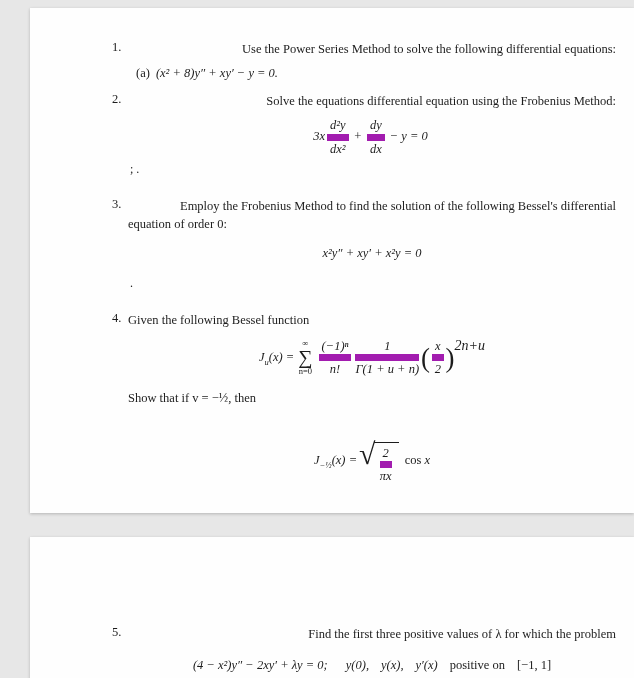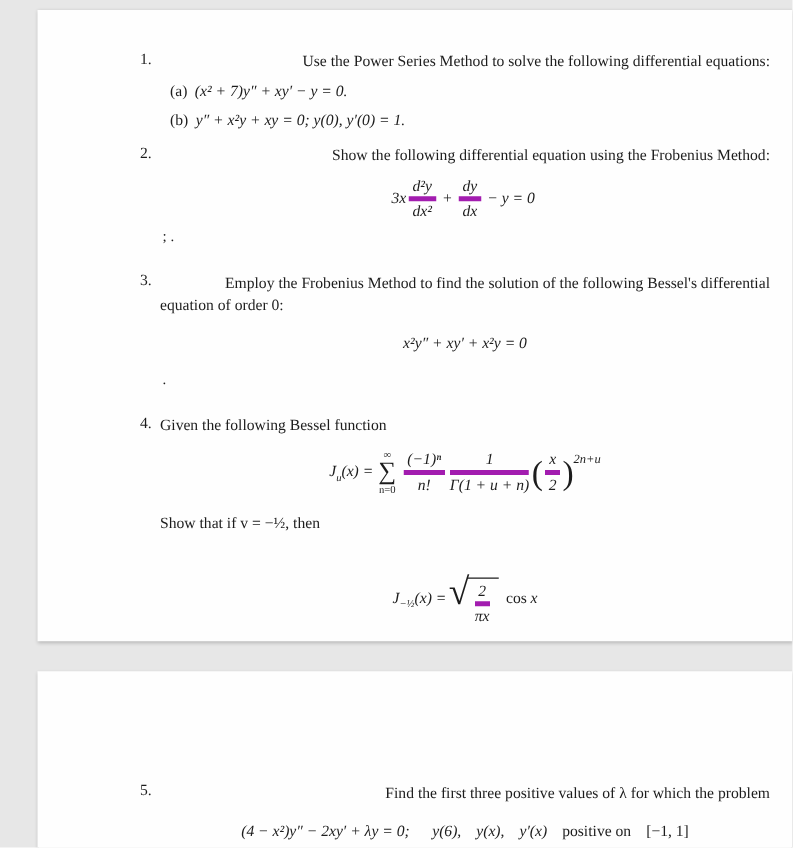--- a/index.html
+++ b/index.html
@@ -31,34 +31,34 @@
   .math { font-style:italic; }
   .roman { font-style:normal; }
 
   .deq { text-align:center; margin:8px 0 6px 0; line-height:1.3; }
   .deq sub, .deq sup { line-height:0; }
 
   .stray { font-size:12px; margin:6px 0 10px 2px; }
 
   
   .frac { display:inline-block; text-align:center; vertical-align:middle; margin:0 2px; line-height:1.15; }
-  .fnum { display:block; border-bottom:4px solid #a21caf; padding:0 3px 1px 3px; }
+  .fnum { display:block; border-bottom:7px solid #a21caf; padding:0 3px 1px 3px; }
   .fden { display:block; padding-top:1px;text-align:center; }
 
   .mop { margin:0 3px; }
 
   
   .sum { display:inline-block; text-align:center; vertical-align:middle; margin:0 4px; line-height:1; }
   .sum .lim { display:block; font-size:8.5px; line-height:1.1; }
   .sum .lim.up { font-style:normal; }
   .sum .sig { display:block; font-size:20px; font-style:normal; line-height:0.95; }
 
   
   .bigp { font-size:215%; font-style:normal; vertical-align:middle; line-height:0.9; }
-  .exp { font-size:10px; font-style:italic; position:relative; top:-11px; }
+  .exp { font-size:14px; font-style:italic; position:relative; top:-11px; }
 
   sub.msub { font-size:8.5px; font-style:italic; }
 
   
   .sqrt { display:inline-flex; align-items:flex-start; vertical-align:middle; margin:0 2px; }
   .rad { font-size:30px; line-height:1; font-style:normal; margin-right:-2px; }
   .sqbody { border-top:1.3px solid #1c1c1c; padding:3px 5px 0 4px; margin-top:3px; }
 
   .sp  { margin-left:18px; }
   .sp2 { margin-left:12px; }
@@ -68,32 +68,29 @@
 
 <div class="viewport">
 
   <div class="page page1">
 
     <div class="item">
       <span class="inum">1.</span>
       <div class="ibody">
         <div class="ptext nowrap">Use the Power Series Method to solve the following differential equations:</div>
         <div class="subitem first">
-          <span class="sublabel">(a)</span><span class="math">(x² + 7)y″ + xy′ − y = 0.</span>
-        </div>
-        <div class="subitem">
-          <span class="sublabel">(b)</span><span class="math">y″ + x²y + xy = 0;  y(0), y′(0) = 1.</span>
+          <span class="sublabel">(a)</span><span class="math">(x² + 8)y″ + xy′ − y = 0.</span>
         </div>
       </div>
     </div>
 
     <div class="item">
       <span class="inum">2.</span>
       <div class="ibody">
-        <div class="ptext nowrap">Show the following differential equation using the Frobenius Method:</div>
+        <div class="ptext nowrap">Solve the equations differential equation using the Frobenius Method:</div>
         <div class="deq">
           <span class="math">3x</span><span class="frac"><span class="fnum math">d²y</span><span class="fden math">dx²</span></span><span class="math mop">+</span><span class="frac"><span class="fnum math">dy</span><span class="fden math">dx</span></span><span class="math mop">− y = 0</span>
         </div>
         <div class="stray">; .</div>
       </div>
     </div>
 
     <div class="item">
       <span class="inum">3.</span>
       <div class="ibody">
@@ -128,20 +125,20 @@
 
   </div>
 
   <div class="page page2">
 
     <div class="item">
       <span class="inum">5.</span>
       <div class="ibody">
         <div class="ptext nowrap">Find the first three positive values of λ for which the problem</div>
         <div class="deq nowrap" style="margin-top:14px;">
-          <span class="math">(4 − x²)y″ − 2xy′ + λy = 0;</span><span class="math sp">y(6),</span><span class="math sp2">y(x),</span><span class="math sp2">y′(x)</span><span class="roman sp2">positive on</span><span class="roman sp2">[−1, 1]</span>
+          <span class="math">(4 − x²)y″ − 2xy′ + λy = 0;</span><span class="math sp">y(0),</span><span class="math sp2">y(x),</span><span class="math sp2">y′(x)</span><span class="roman sp2">positive on</span><span class="roman sp2">[−1, 1]</span>
         </div>
       </div>
     </div>
 
   </div>
 
 </div>
 
 </body></html>

